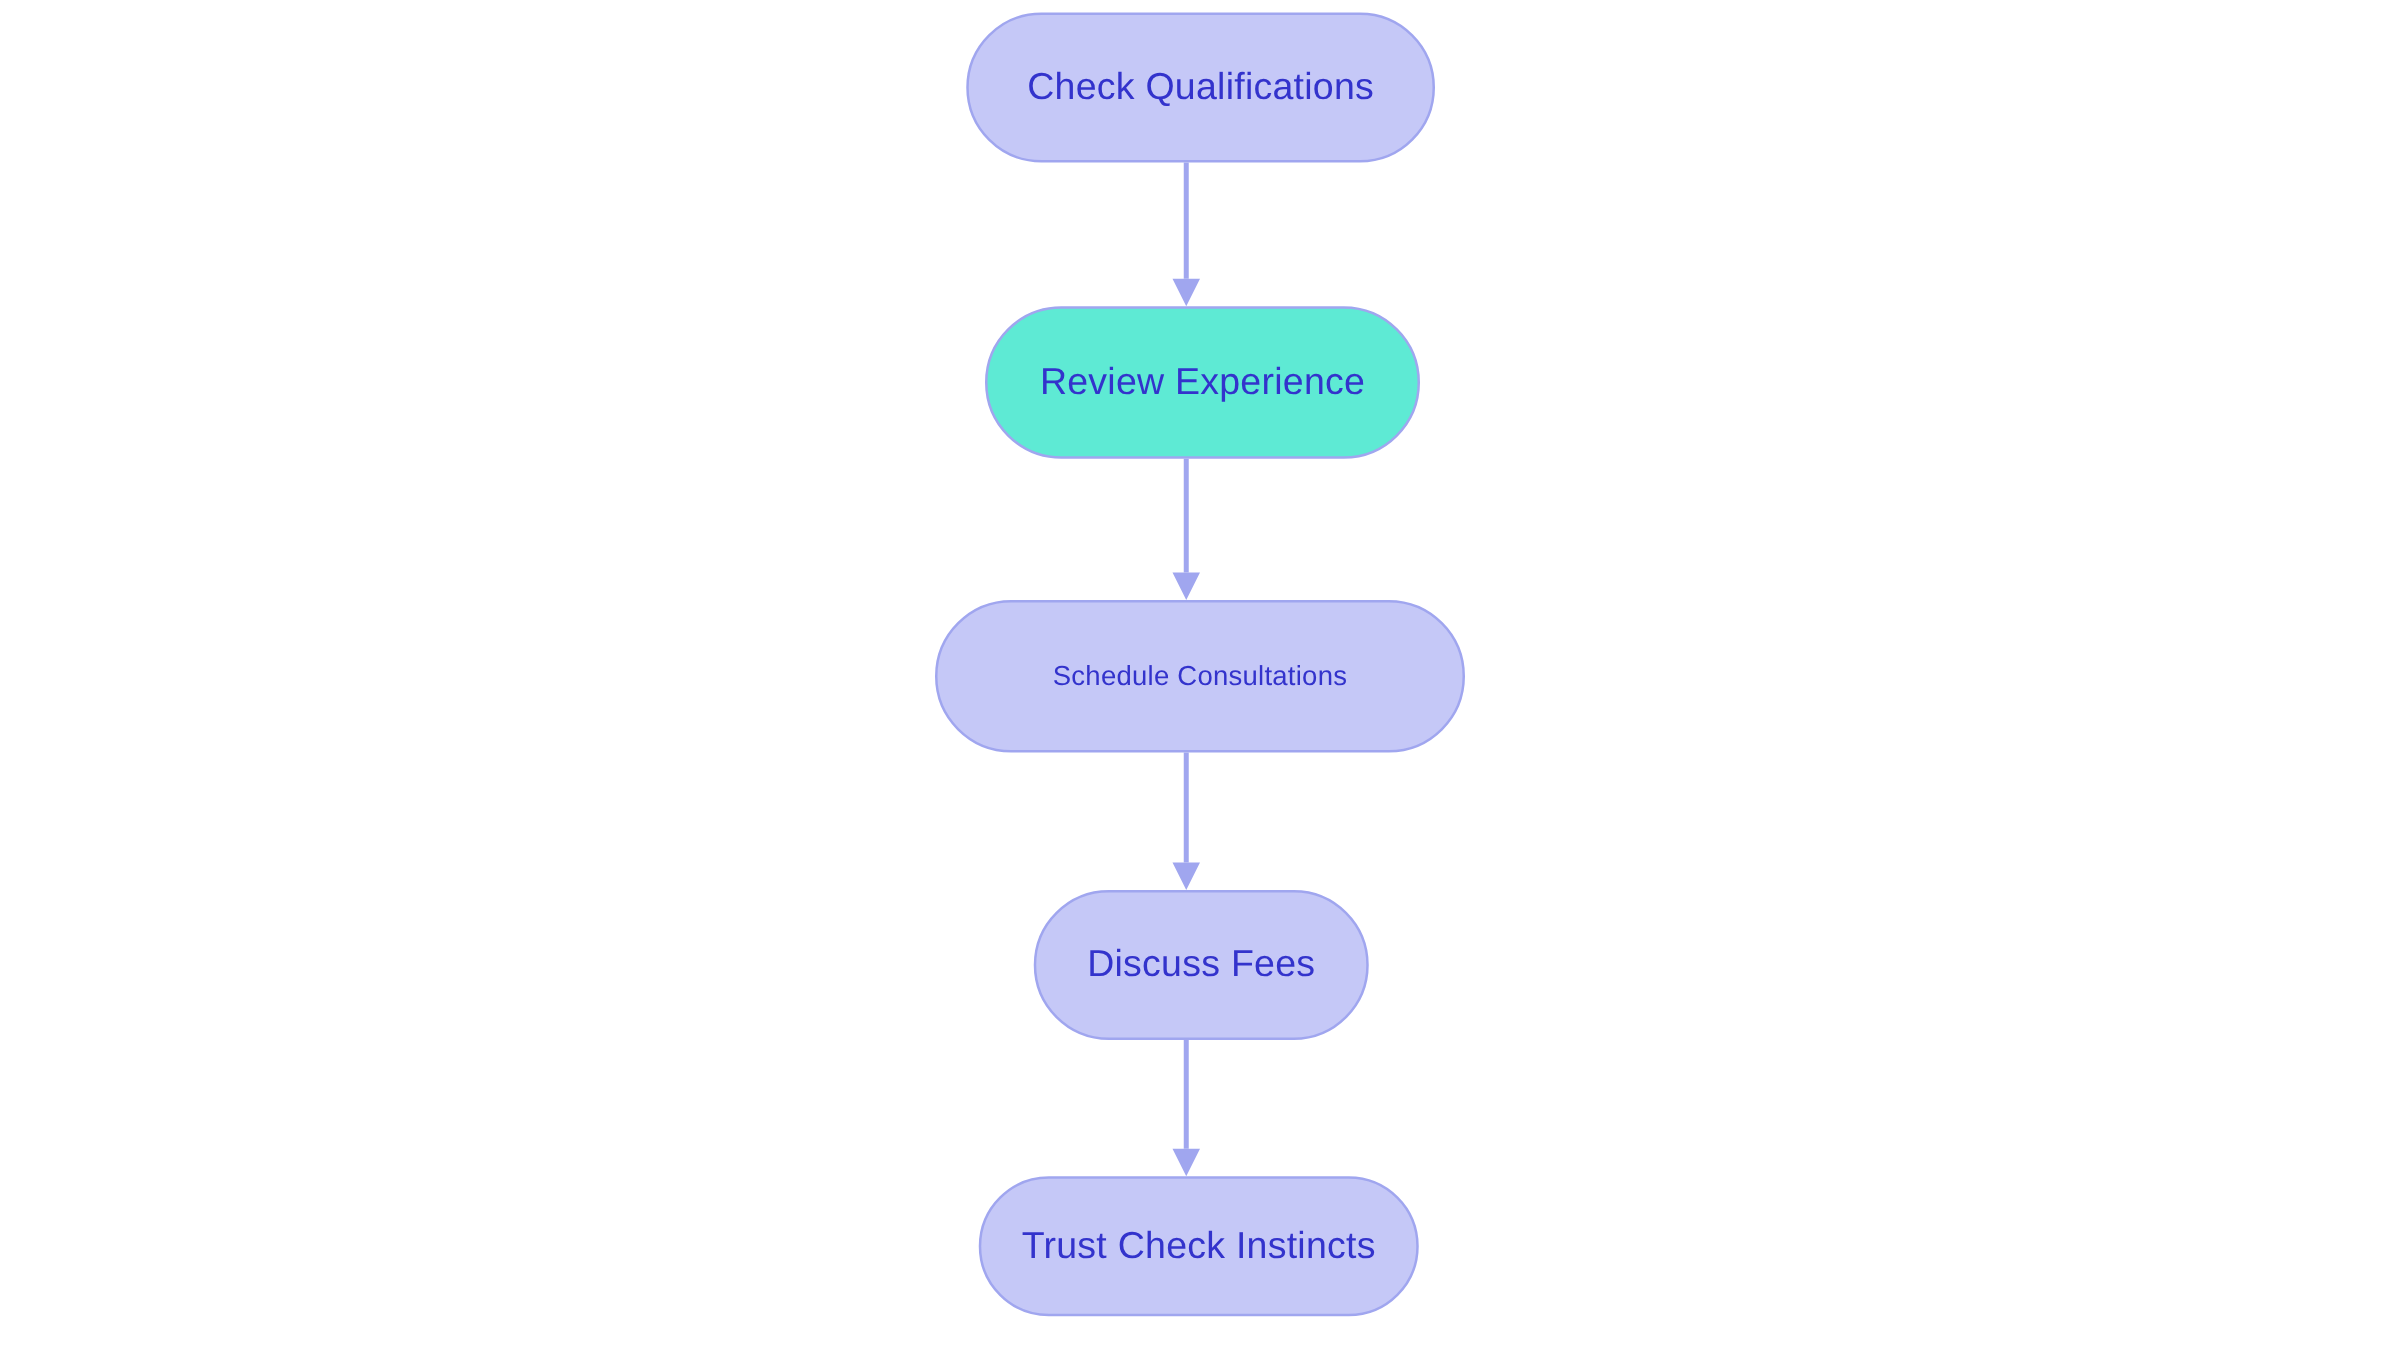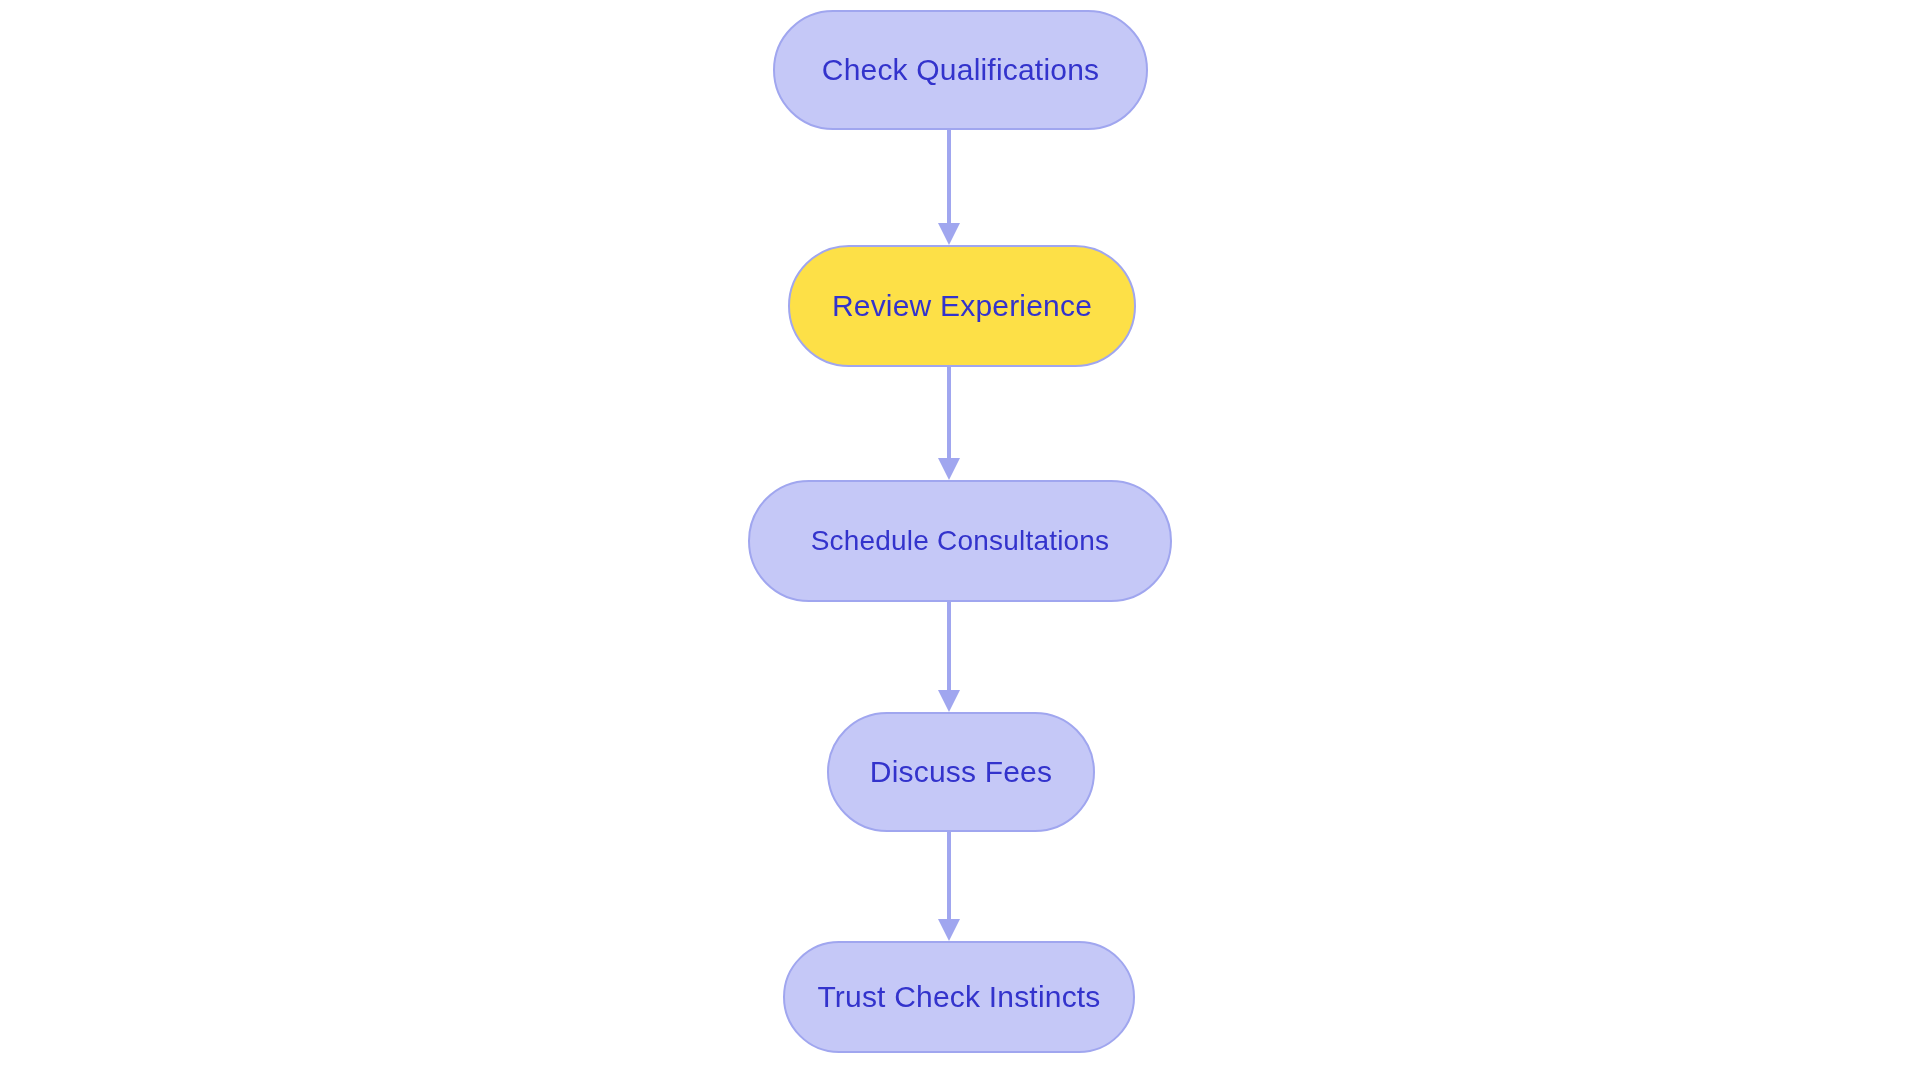--- a/index.html
+++ b/index.html
@@ -84,25 +84,25 @@
     <div class="connector-head" style="border-left-width: 11px; border-right-width: 11px; border-top: 22px solid rgb(160, 166, 239);"></div>
   </div>
   <div class="connector" style="left: 938px; top: 832px; width: 22px; height: 109px;">
     <div class="connector-line" style="width: 4px; height: 87px; background: rgb(160, 166, 239);"></div>
     <div class="connector-head" style="border-left-width: 11px; border-right-width: 11px; border-top: 22px solid rgb(160, 166, 239);"></div>
   </div>
 
   <div class="node" style="left: 773px; top: 10px; width: 375px; height: 120px; background: rgb(197, 200, 247); border-color: rgb(160, 166, 239); border-width: 2px; border-radius: 60px;">
     <span class="node-label" style="color: rgb(51, 51, 204); font-size: 30px;">Check Qualifications</span>
   </div>
-  <div class="node" style="left: 788px; top: 245px; width: 348px; height: 122px; background: #fde047; border-color: rgb(160, 166, 239); border-width: 2px; border-radius: 61px;">
+  <div class="node" style="left: 788px; top: 245px; width: 348px; height: 122px; background: #5eead4; border-color: rgb(160, 166, 239); border-width: 2px; border-radius: 61px;">
     <span class="node-label" style="color: rgb(51, 51, 204); font-size: 30px;">Review Experience</span>
   </div>
   <div class="node" style="left: 748px; top: 480px; width: 424px; height: 122px; background: rgb(197, 200, 247); border-color: rgb(160, 166, 239); border-width: 2px; border-radius: 61px;">
-    <span class="node-label" style="color: rgb(51, 51, 204); font-size: 28px;">Schedule Consultations</span>
+    <span class="node-label" style="color: rgb(51, 51, 204); font-size: 22px;">Schedule Consultations</span>
   </div>
   <div class="node" style="left: 827px; top: 712px; width: 268px; height: 120px; background: rgb(197, 200, 247); border-color: rgb(160, 166, 239); border-width: 2px; border-radius: 60px;">
     <span class="node-label" style="color: rgb(51, 51, 204); font-size: 30px;">Discuss Fees</span>
   </div>
   <div class="node" style="left: 783px; top: 941px; width: 352px; height: 112px; background: rgb(197, 200, 247); border-color: rgb(160, 166, 239); border-width: 2px; border-radius: 56px;">
     <span class="node-label" style="color: rgb(51, 51, 204); font-size: 30px;">Trust Check Instincts</span>
   </div>
 
 </div>
 

